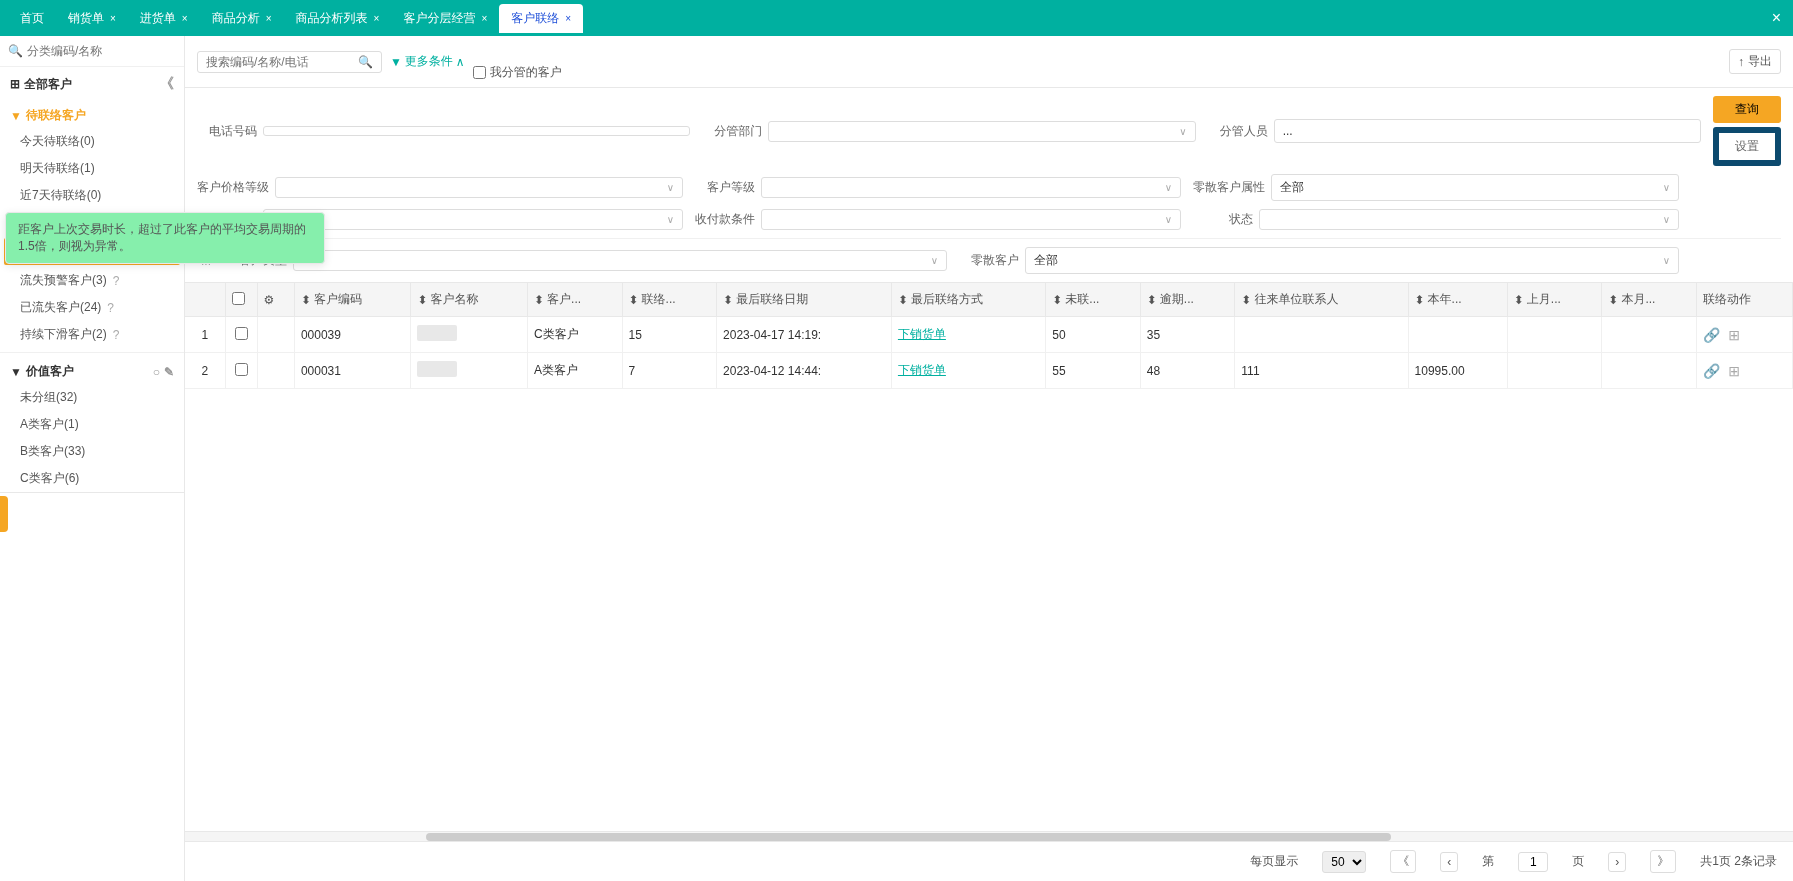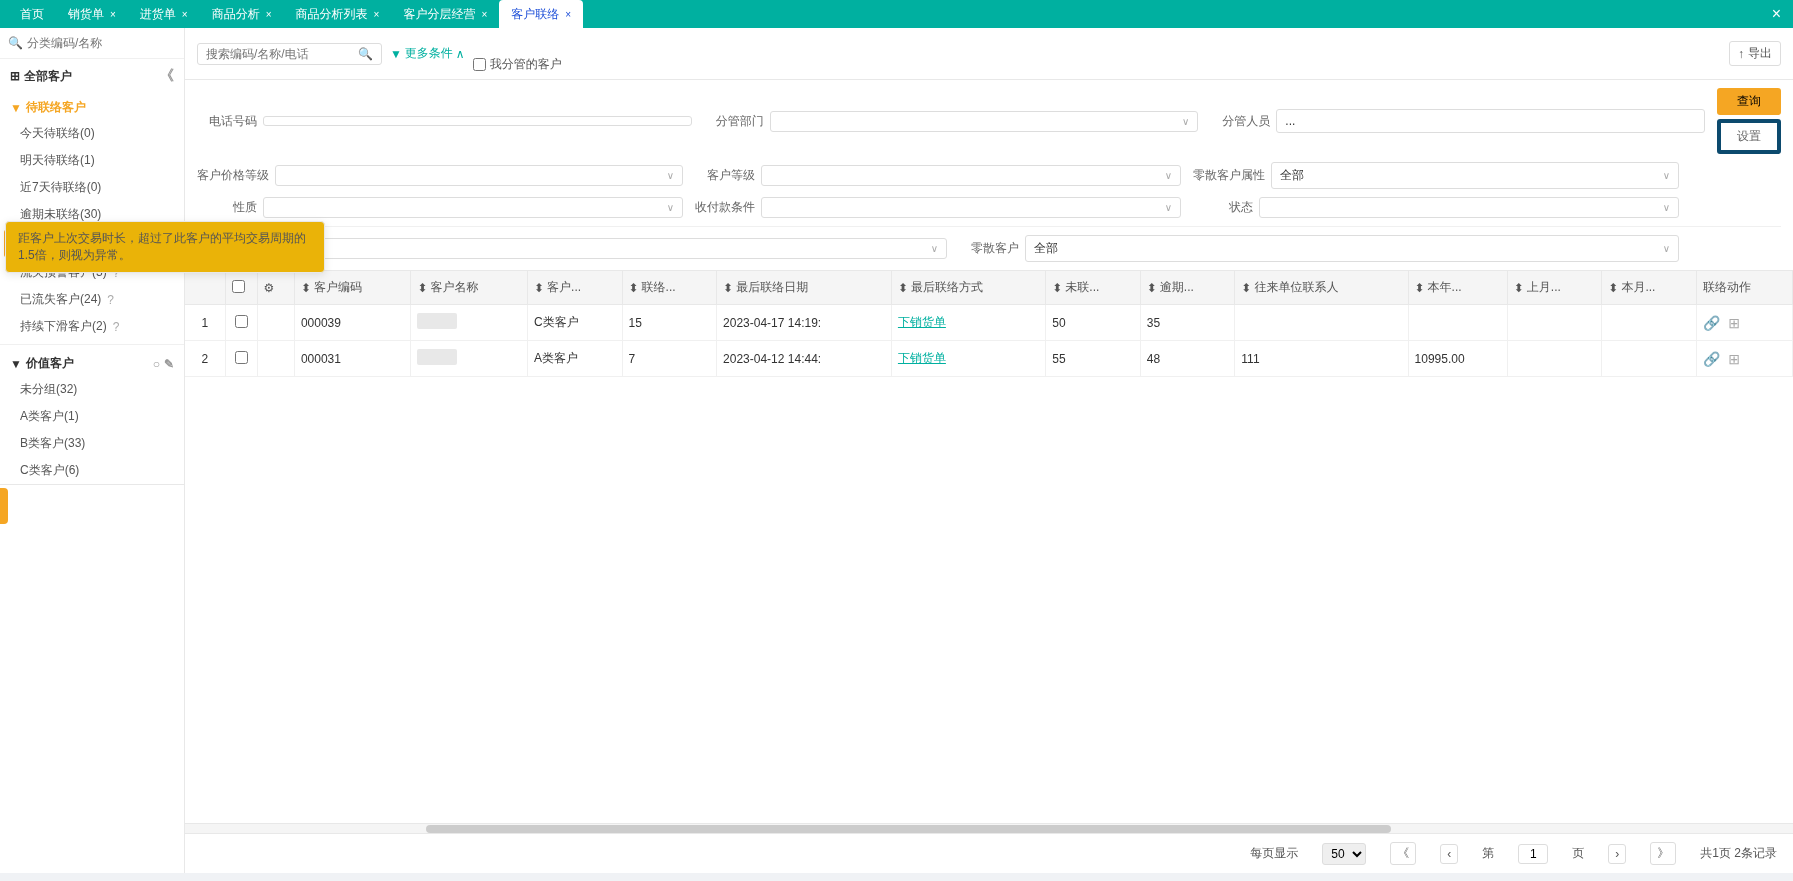--- a/index.html
+++ b/index.html
@@ -1,21 +1,21 @@
 <!DOCTYPE html>
 <html><head>
   <meta charset="utf-8">
   <style>
     * { box-sizing: border-box; margin: 0; padding: 0; font-family: 'Microsoft YaHei', Arial, sans-serif; font-size: 12px; }
     body { background: #f0f2f5; width: 1793px; height: 881px; overflow: hidden; }
 
     
     .top-nav {
       background: #00b0a0;
-      height: 28px;
+      height: 36px;
       display: flex;
       align-items: center;
       padding: 0 8px;
       color: #fff;
       position: relative;
     }
     .nav-tab {
       padding: 6px 12px;
       color: #fff;
       cursor: pointer;
@@ -249,21 +249,21 @@
       color: #000000;
       border: none;
       border-radius: 3px;
       padding: 5px 16px;
       cursor: pointer;
       font-size: 12px;
     }
     .btn-settings {
       background: #fff;
       color: #666;
-      border: 4px solid #0c4a6e;
+      border: 6px solid #0c4a6e;
       border-radius: 3px;
       padding: 5px 16px;
       cursor: pointer;
       font-size: 12px;
     }
     .filter-field-dots {
       color: #aaa;
       cursor: pointer;
       padding: 0 4px;
     }
@@ -318,30 +318,29 @@
     .action-icons { display: flex; gap: 8px; align-items: center; color: #aaa; }
     .action-icons span { cursor: pointer; font-size: 14px; }
     .row-num-col { width: 40px; text-align: center; color: #999; }
     .check-col { width: 32px; text-align: center; }
 
     
     .tooltip-popup {
       position: absolute;
       top: 212px;
       left: 5px;
-      background: #eab308;
+      background: #86efac;
       border: 1px solid #e8e8e8;
       border-radius: 4px;
       padding: 8px 12px;
       font-size: 12px;
       color: #555;
       max-width: 320px;
       box-shadow: 0 2px 8px rgba(0,0,0,0.1);
       z-index: 100;
-      margin-top: 9px;
     }
 
     
     .pagination-bar {
       background: #fff;
       border-top: 1px solid #e8e8e8;
       padding: 8px 16px;
       display: flex;
       align-items: center;
       justify-content: flex-end;

